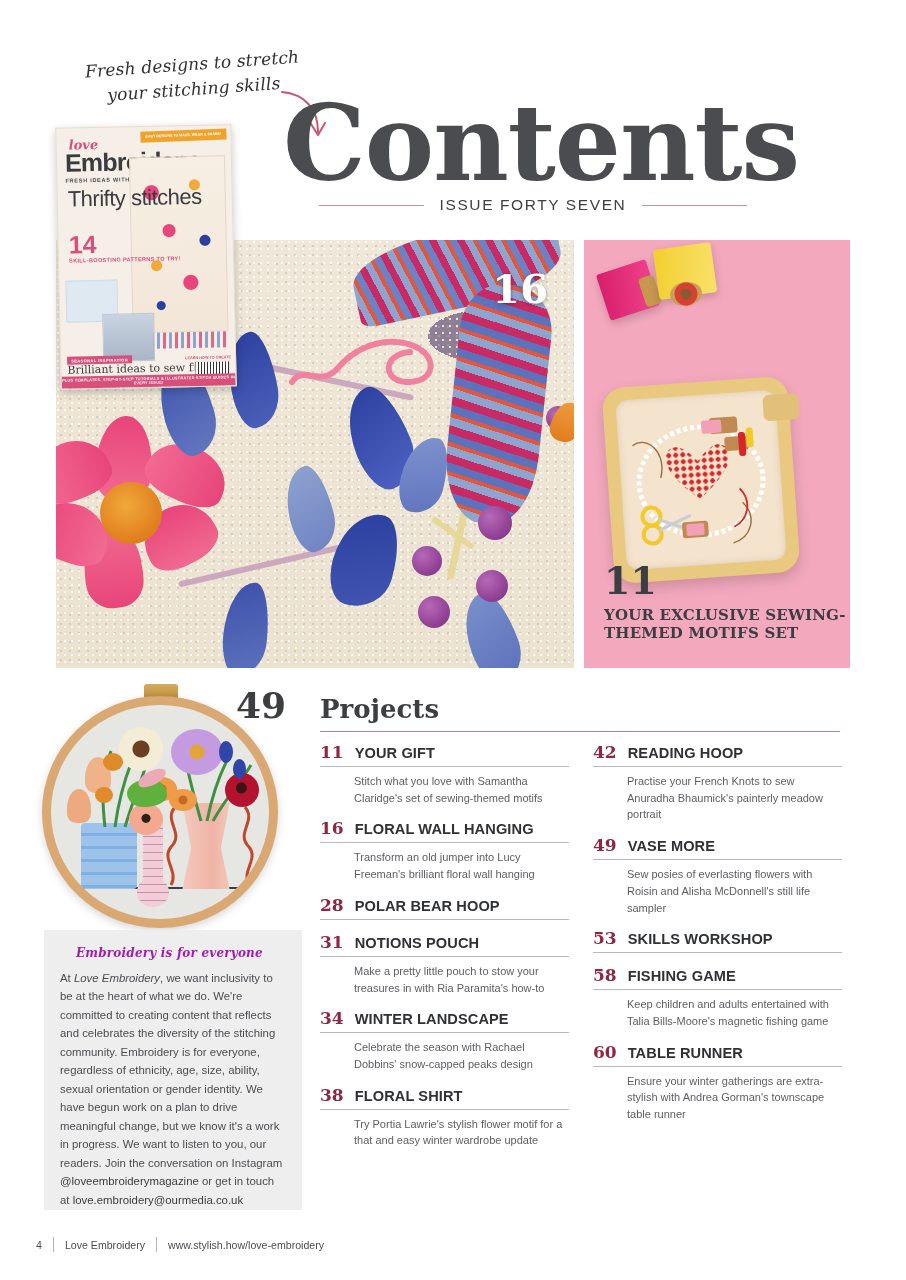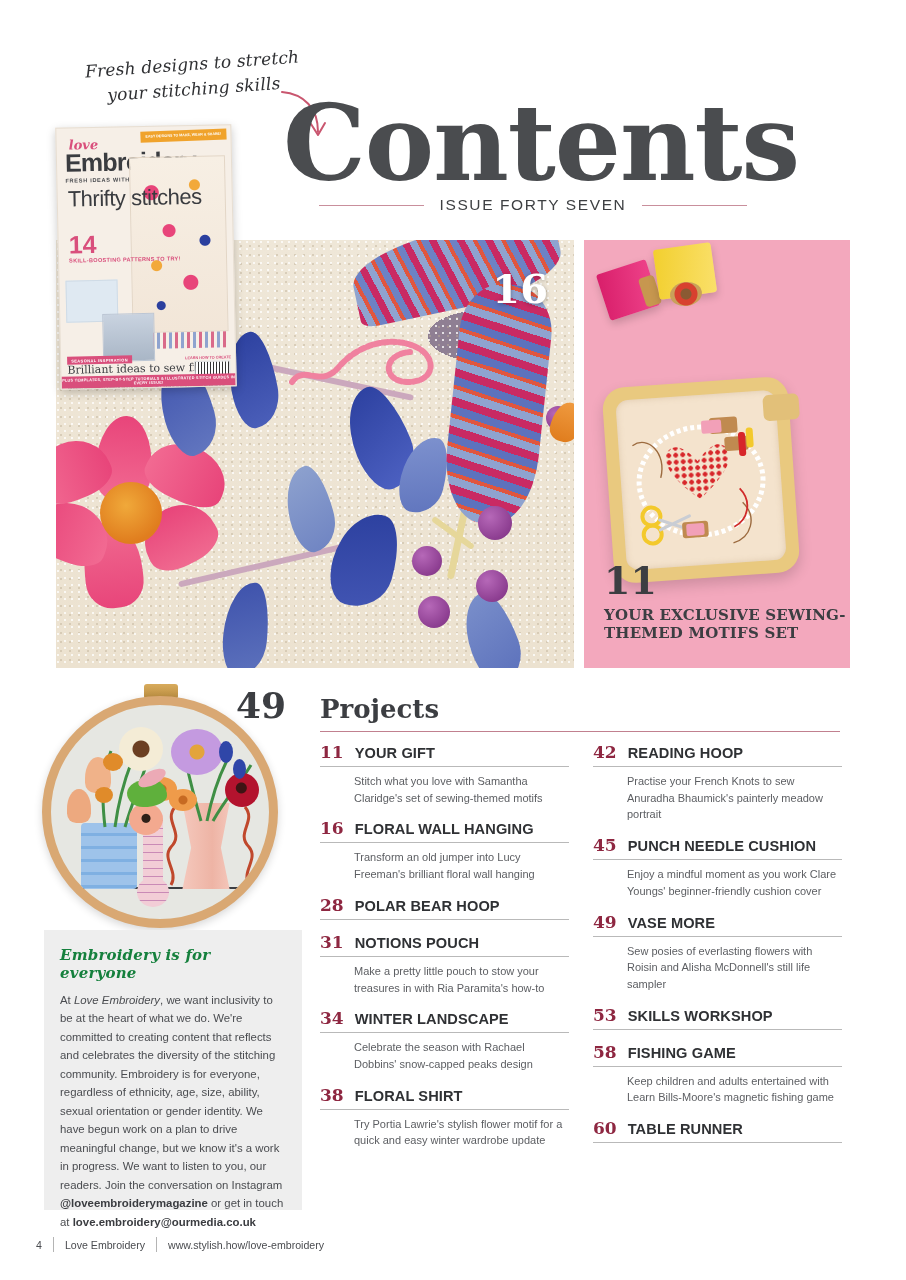--- a/index.html
+++ b/index.html
@@ -155,27 +155,27 @@
   }
   .hoop-shelf { position:absolute; left:32px; top:182px; width:174px; height:1.5px; background:#3c3e42; }
 
   
   .incl {
     position:absolute; left:44px; top:930px; width:258px; height:280px;
     background:#eeeeee; padding:16px 16px 14px 16px;
   }
   .incl-title {
     font-family:"DejaVu Serif", serif; font-style:italic; font-weight:700;
-    font-size:15px; color:#15803d; margin-bottom:9px; letter-spacing:.2px;
+    font-size:12px; color:#a21caf; margin-bottom:9px; letter-spacing:.2px;margin-left:16px;
   }
   .incl-body {
     font-size:11.4px; line-height:1.62; color:#4a4c50;
   }
   .incl-body em { font-style:italic; }
-  .incl-body b  { font-weight:700; color:#3a3c40;text-align:center; }
+  .incl-body b  { font-weight:400; color:#3a3c40;text-align:center; }
 
   
   .proj-head {
     position:absolute; left:320px; top:694px;
     font-family:"DejaVu Serif", serif; font-weight:700; font-size:26px; color:#3c3e42;
   }
   .proj-rule {
     position:absolute; left:320px; top:731px; width:520px; height:1.3px; background:#c1808f;
   }
   .cols {
@@ -446,69 +446,62 @@
           </div>
           <div class="entry-line"></div>
           <div class="entry-desc">Celebrate the season with Rachael Dobbins' snow-capped peaks design</div>
         </div>
         <div class="entry">
           <div class="entry-top">
             <span class="entry-num">38</span>
             <span class="entry-title">FLORAL SHIRT</span>
           </div>
           <div class="entry-line"></div>
-          <div class="entry-desc">Try Portia Lawrie's stylish flower motif for a quick and easy winter wardrobe update</div>
+          <div class="entry-desc">Try Portia Lawrie's stylish flower motif for a that and easy winter wardrobe update</div>
         </div>
       </div>
     <div class="col" id="col-right">
         <div class="entry">
           <div class="entry-top">
             <span class="entry-num">42</span>
             <span class="entry-title">READING HOOP</span>
           </div>
           <div class="entry-line"></div>
           <div class="entry-desc">Practise your French Knots to sew Anuradha Bhaumick's painterly meadow portrait</div>
         </div>
         <div class="entry">
           <div class="entry-top">
-            <span class="entry-num">45</span>
-            <span class="entry-title">PUNCH NEEDLE CUSHION</span>
-          </div>
-          <div class="entry-line"></div>
-          <div class="entry-desc">Enjoy a mindful moment as you work Clare Youngs' beginner-friendly cushion cover</div>
-        </div>
-        <div class="entry">
-          <div class="entry-top">
             <span class="entry-num">49</span>
             <span class="entry-title">VASE MORE</span>
           </div>
           <div class="entry-line"></div>
           <div class="entry-desc">Sew posies of everlasting flowers with Roisin and Alisha McDonnell's still life sampler</div>
         </div>
         <div class="entry">
           <div class="entry-top">
             <span class="entry-num">53</span>
             <span class="entry-title">SKILLS WORKSHOP</span>
           </div>
           <div class="entry-line"></div>
         </div>
         <div class="entry">
           <div class="entry-top">
             <span class="entry-num">58</span>
             <span class="entry-title">FISHING GAME</span>
           </div>
           <div class="entry-line"></div>
-          <div class="entry-desc">Keep children and adults entertained with Learn Bills-Moore's magnetic fishing game</div>
+          <div class="entry-desc">Keep children and adults entertained with Talia Bills-Moore's magnetic fishing game</div>
         </div>
         <div class="entry">
           <div class="entry-top">
             <span class="entry-num">60</span>
             <span class="entry-title">TABLE RUNNER</span>
           </div>
           <div class="entry-line"></div>
+          <div class="entry-desc">Ensure your winter gatherings are extra-stylish with Andrea Gorman's townscape table runner</div>
         </div>
       </div>
   </div>
 
   <div class="footer">
     <span>4</span>
     <span class="fsep"></span>
     <span>Love Embroidery</span>
     <span class="fsep"></span>
     <span>www.stylish.how/love-embroidery</span>

